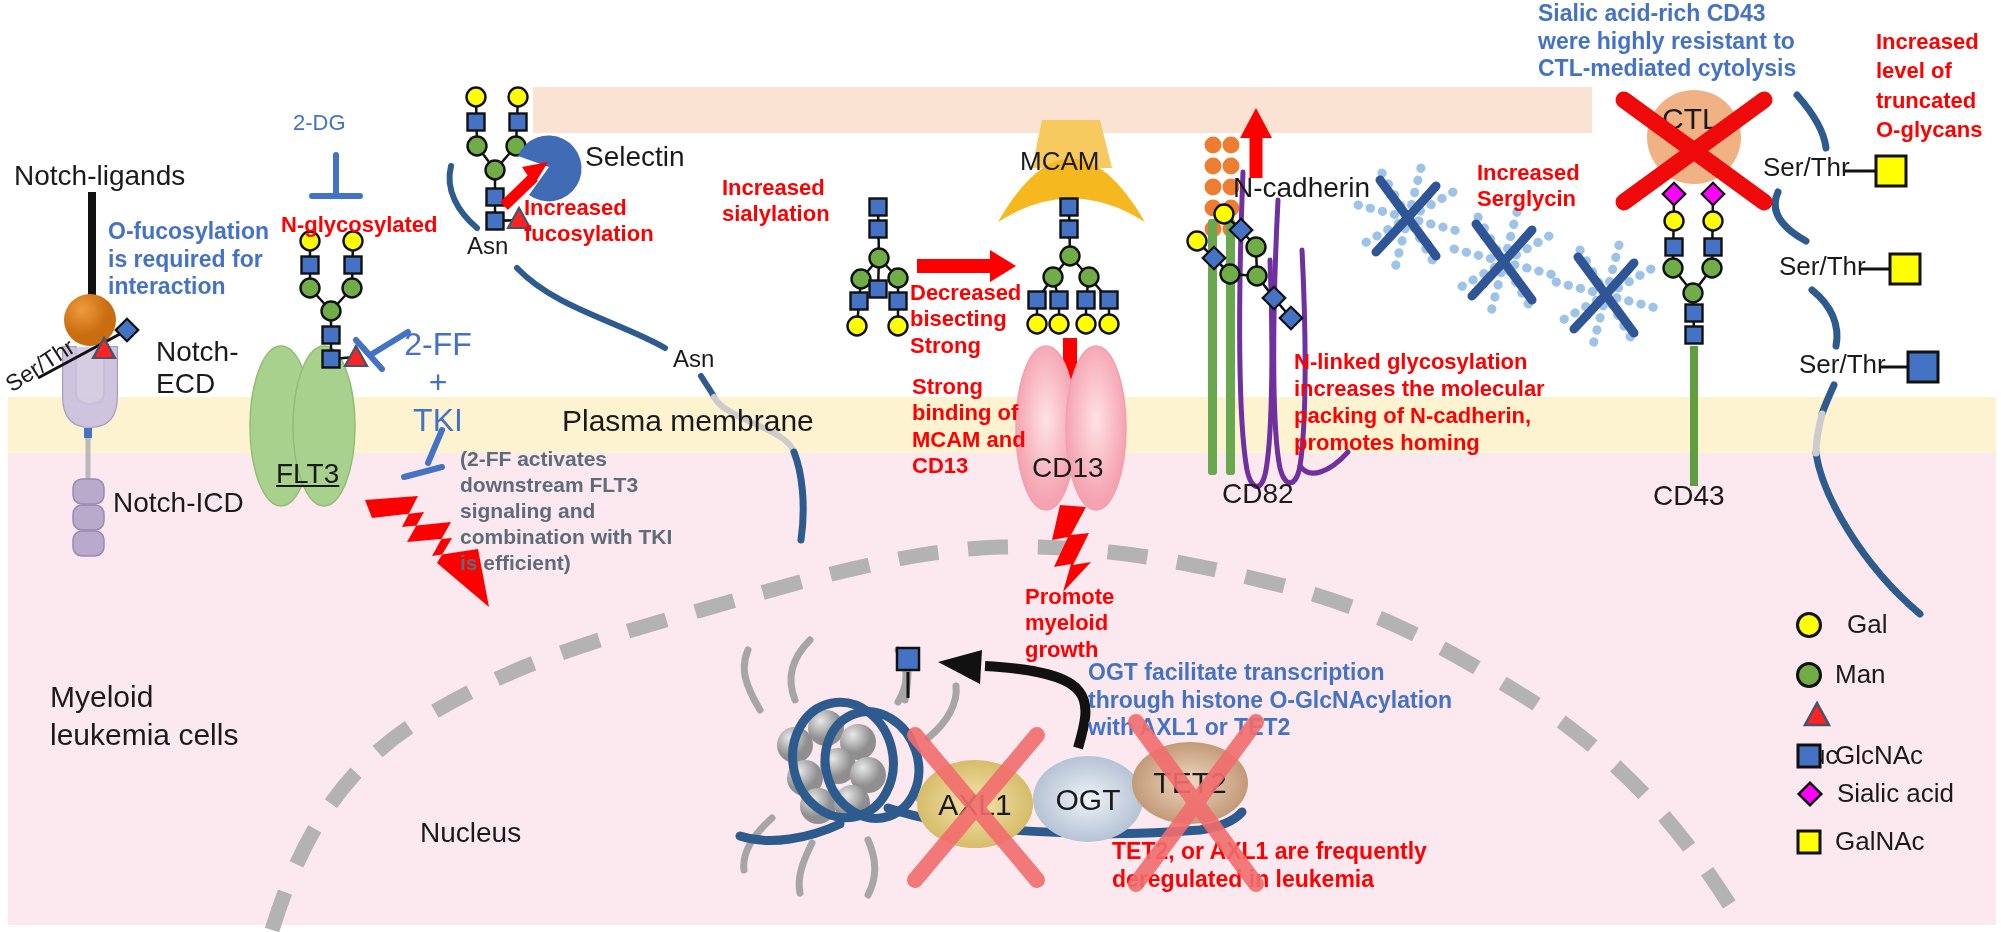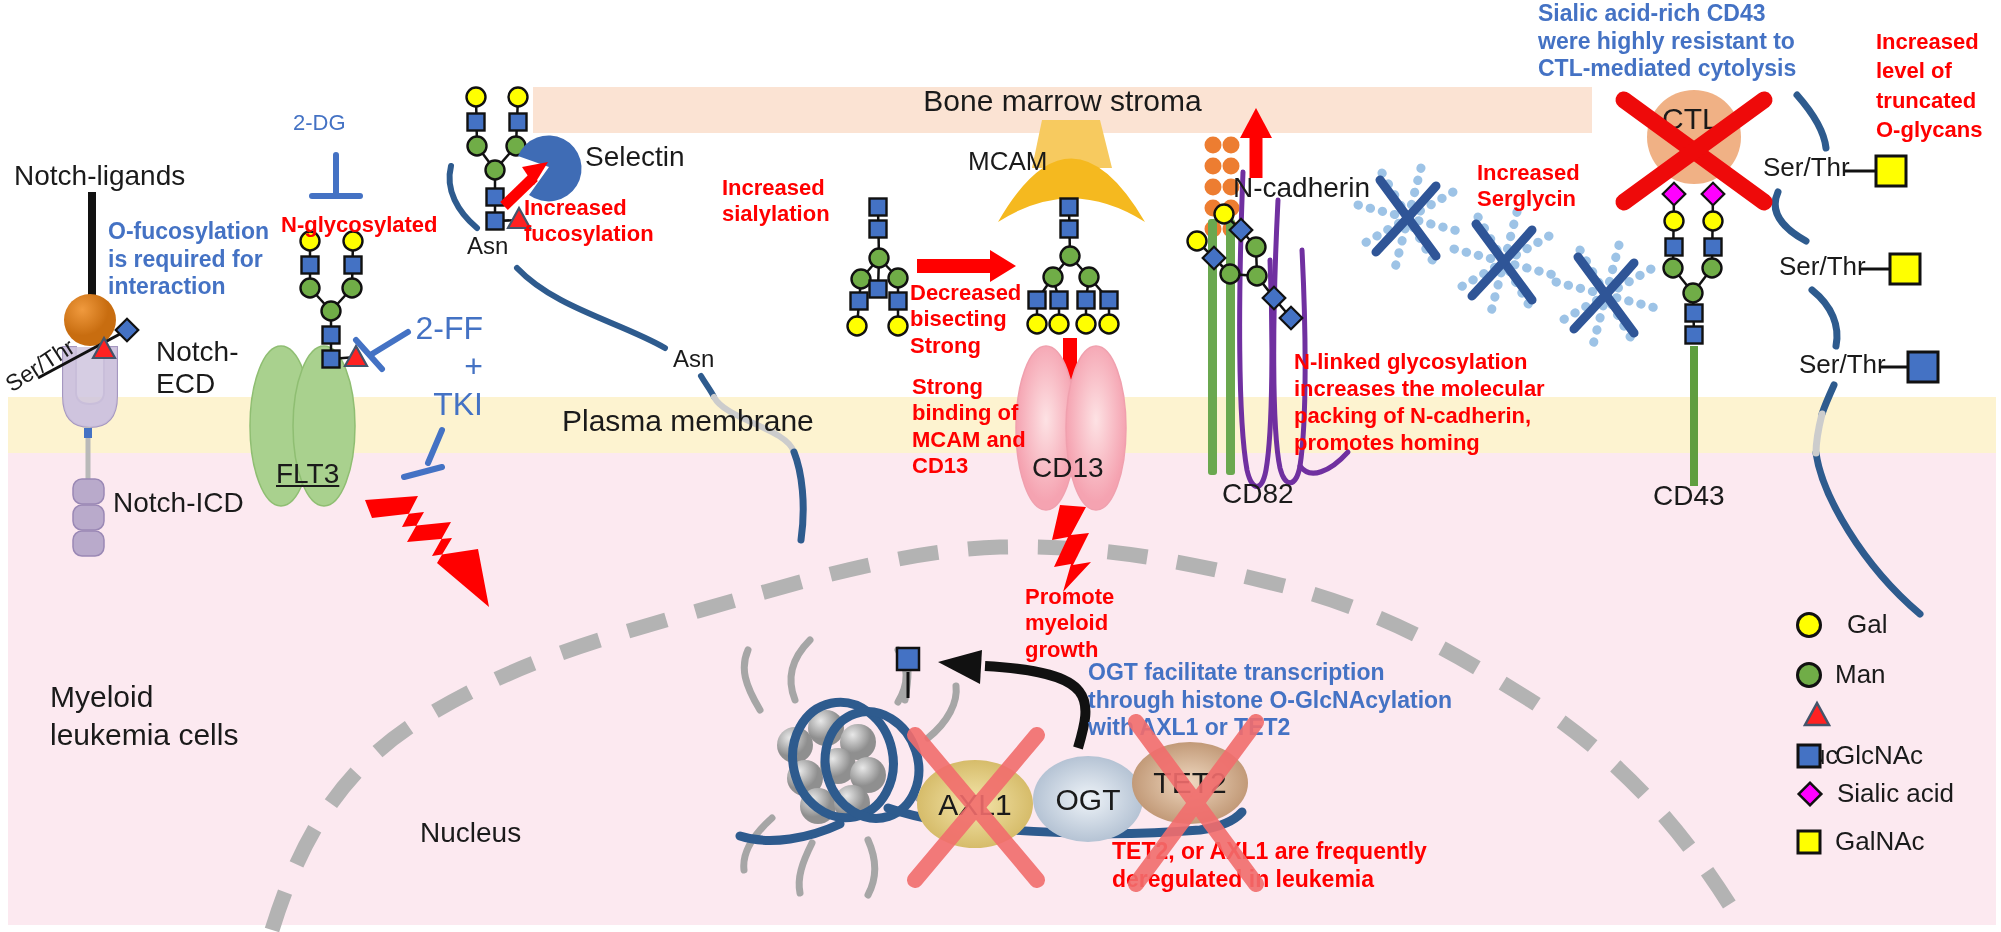--- a/index.html
+++ b/index.html
@@ -374,40 +374,44 @@
   <div class="t blue s23" style="left:108px;top:218px;">O-fucosylation
 is required for
 interaction</div>
   <div class="t black s23" style="left:2px;top:352px;transform:rotate(-33deg);">Ser/Thr</div>
   <div class="t black s28" style="left:134px;top:336px;margin-left:22px;">Notch-
 ECD</div>
   <div class="t black s28" style="left:113px;top:487px;">Notch-ICD</div>
 
   <div class="t s34" style="left:293px;top:110px;color:var(--blue,#4472c4);">2-DG</div>
   <div class="t red s22" style="left:281px;top:204px;margin-top:8px;">N-glycosylated</div>
-  <div class="t ctr s32" style="left:393px;top:310px;width:90px;color:var(--blue,#4472c4);line-height:1.18;white-space:pre-line;text-align:right;">2-FF
+  <div class="t ctr s32" style="left:393px;top:326px;width:90px;color:var(--blue,#4472c4);line-height:1.18;white-space:pre-line;">2-FF
 +
 TKI</div>
   <div class="t black s28" style="left:276px;top:458px;text-decoration:underline;">FLT3</div>
+  <div class="t gray s21" style="left:460px;top:446px;line-height:1.24;">(2-FF activates
+downstream FLT3
+signaling and
+combination with TKI
+is efficient)</div>
 
   <div class="t black s28" style="left:585px;top:141px;">Selectin</div>
   <div class="t red s22" style="left:524px;top:195px;">Increased
 fucosylation</div>
   <div class="t black s24" style="left:467px;top:232px;">Asn</div>
   <div class="t black s24" style="left:673px;top:345px;">Asn</div>
 
-  <div class="t black s30 ctr" style="left:533px;top:84px;width:1059px;">Bone marrow stroma</div>
   <div class="t black s30" style="left:562px;top:404px;">Plasma membrane</div>
   <div class="t black s30" style="left:50px;top:678px;line-height:1.27;">Myeloid
 leukemia cells</div>
   <div class="t black s28" style="left:420px;top:817px;">Nucleus</div>
 
   <div class="t red s22" style="left:722px;top:175px;">Increased
 sialylation</div>
-  <div class="t black s26" style="left:968px;top:146px;">MCAM</div>
+  <div class="t black s26" style="left:1020px;top:146px;">MCAM</div>
   <div class="t red s22" style="left:910px;top:280px;">Decreased
 bisecting
 Strong</div>
   <div class="t red s22" style="left:912px;top:374px;">Strong
 binding of
 MCAM and
 CD13</div>
   <div class="t black s28" style="left:1032px;top:452px;">CD13</div>
   <div class="t red s22" style="left:1025px;top:584px;">Promote
 myeloid

